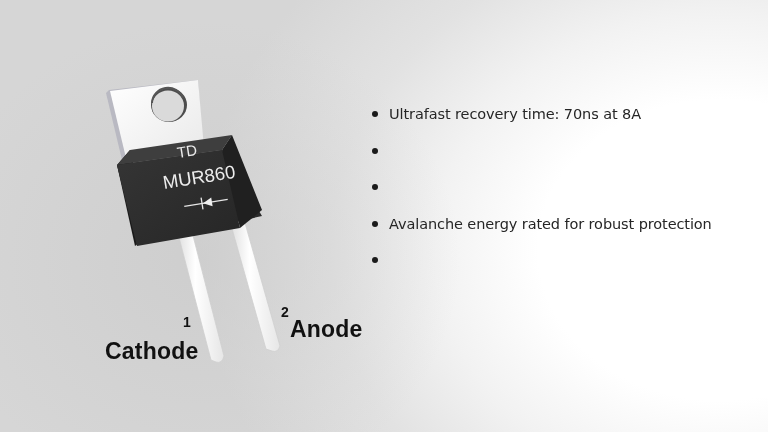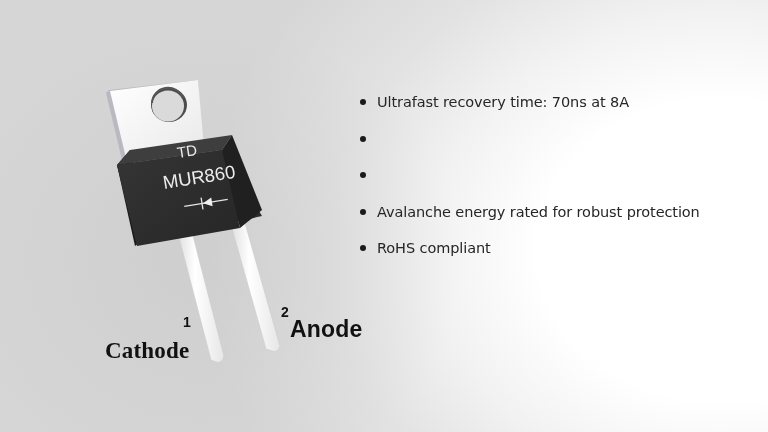--- a/index.html
+++ b/index.html
@@ -18,21 +18,21 @@
     }
     .pin-number {
       position: absolute; font-family: "Liberation Sans", sans-serif; font-weight: bold;
       font-size: 14px; color: #111;
     }
     .pin-label {
       position: absolute; font-family: "Liberation Sans", sans-serif; font-weight: bold;
       font-size: 23px; color: #111; letter-spacing: 0.2px;
     }
     .features {
-      position: absolute; left: 357px; top: 88px; margin: 0; padding: 0; list-style: none;
+      position: absolute; left: 357px; top: 88px; margin: 12px; padding: 0; list-style: none;
     }
     .features li {
       position: relative; height: 36.6px; line-height: 28px; padding-left: 20px;
       font-family: "DejaVu Sans", sans-serif; font-size: 14.5px; color: #262626;
       letter-spacing: -0.1px; white-space: nowrap;
     }
     .features li .dot {
       position: absolute; left: 3px; top: 11px; width: 6px; height: 6px; border-radius: 50%;
       background: #1a1a1a;
     }
@@ -87,22 +87,22 @@
   <text x="164" y="189" font-family="Liberation Sans, sans-serif" font-size="18.5" fill="#ececec" transform="rotate(-9 164 189)">MUR860</text>
   <g transform="rotate(-9 205 203)">
     <line x1="184" y1="203" x2="228" y2="203" stroke="#e6e6e6" stroke-width="1.3"></line>
     <line x1="202" y1="197" x2="202" y2="209" stroke="#e6e6e6" stroke-width="1.3"></line>
     <path d="M203,203 L212,198.5 L212,207.5 Z" fill="#f0f0f0"></path>
   </g>
 </svg>
 
 <div class="pin-number" style="left:183px; top:314px;">1</div>
 <div class="pin-number" style="left:281px; top:304px;">2</div>
-<div class="pin-label" style="left:105px; top:338px;font-family:Liberation Serif, serif;">Cathode</div>
+<div class="pin-label" style="left:105px; top:338px;">Cathode</div>
 <div class="pin-label" style="left:290px; top:316px;">Anode</div>
 
 <ul class="features">
   <li><span class="dot"></span><span>Ultrafast recovery time: 70ns at 8A</span></li>
   <li><span class="dot"></span></li>
   <li><span class="dot"></span></li>
   <li><span class="dot"></span><span>Avalanche energy rated for robust protection</span></li>
-  <li><span class="dot"></span><span>RoHS compliant</span></li>
+  <li><span class="dot"></span></li>
 </ul>
 
 </body></html>

